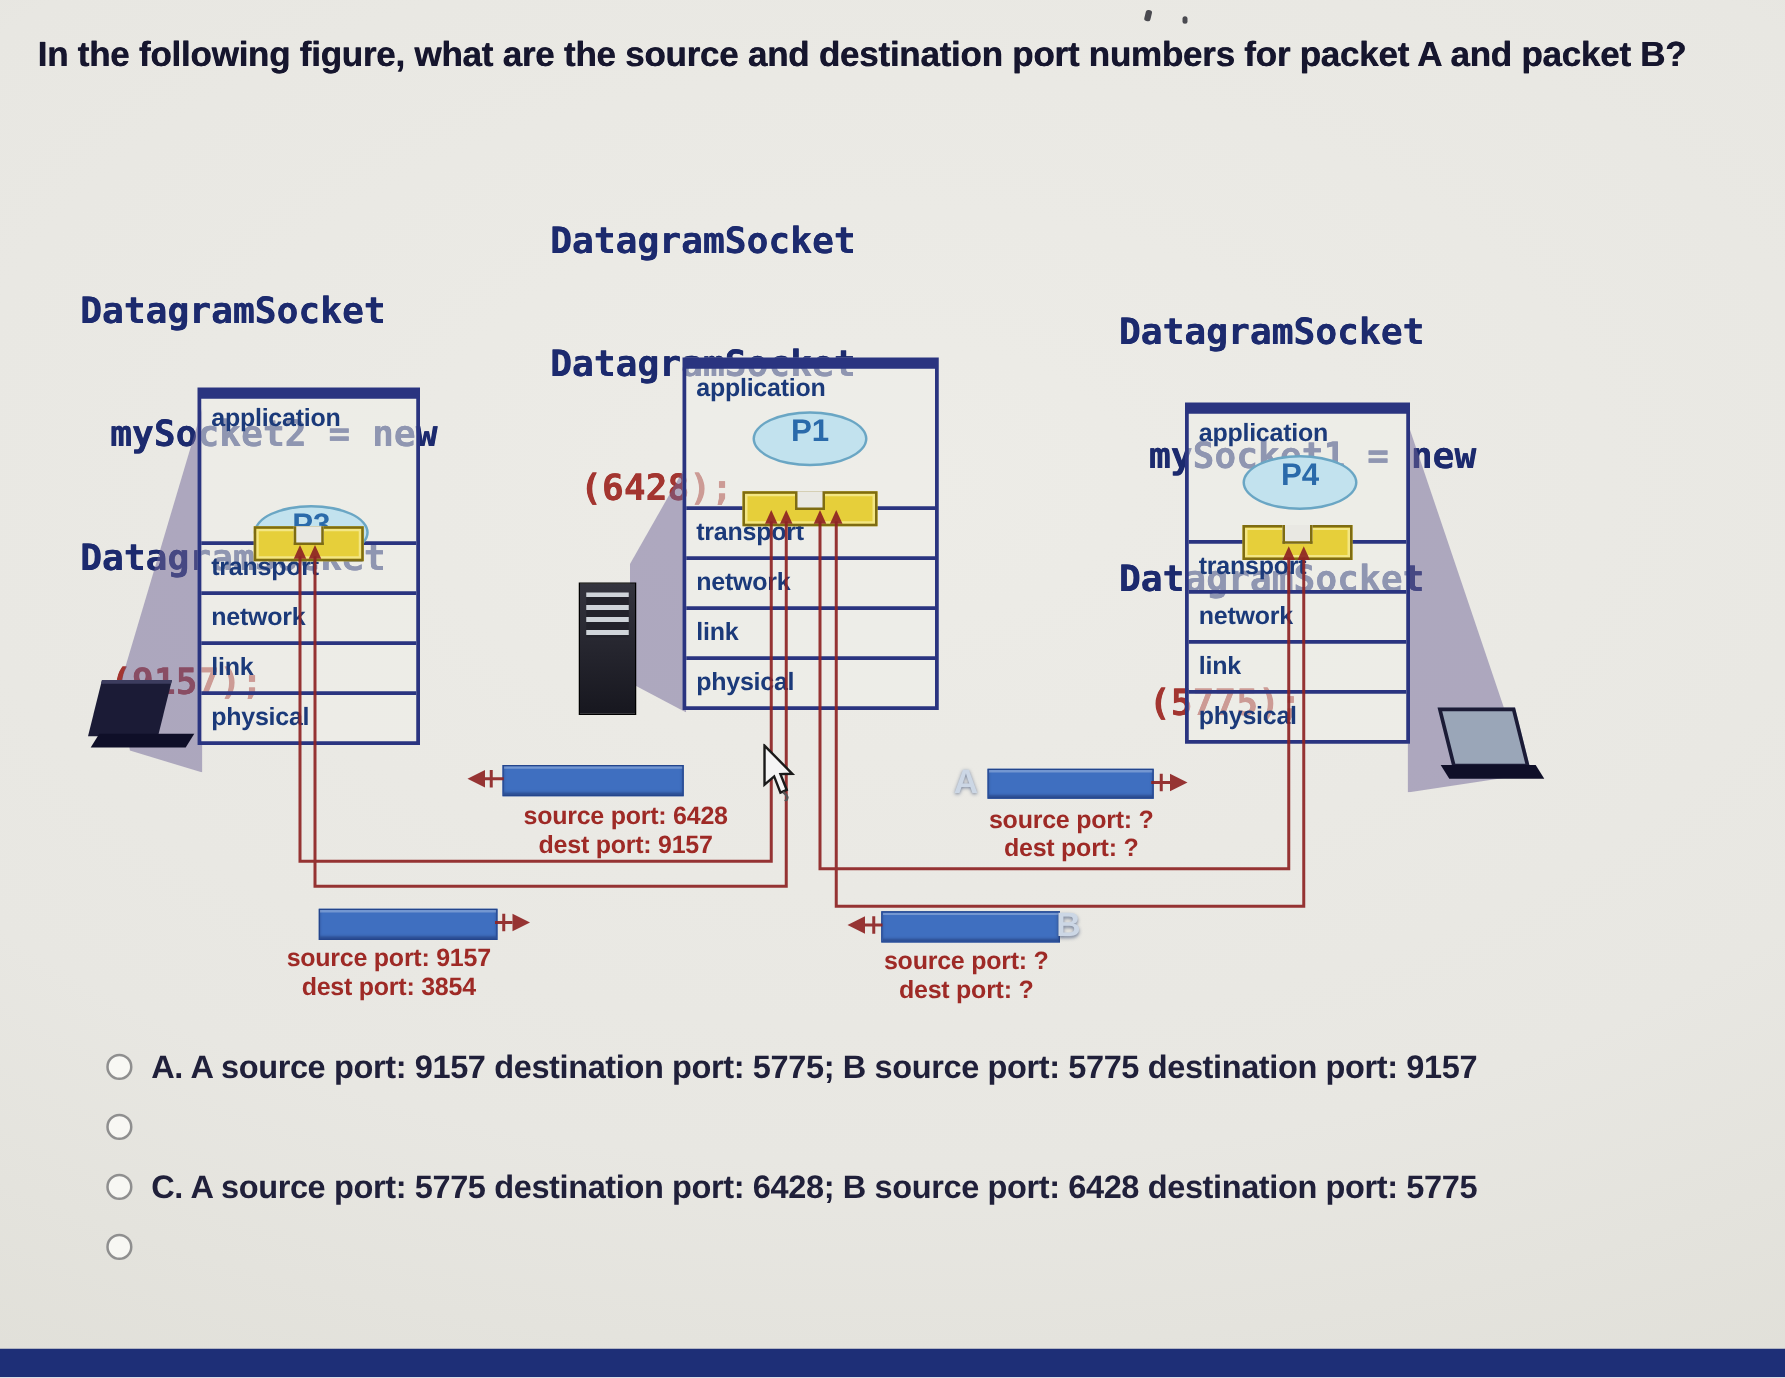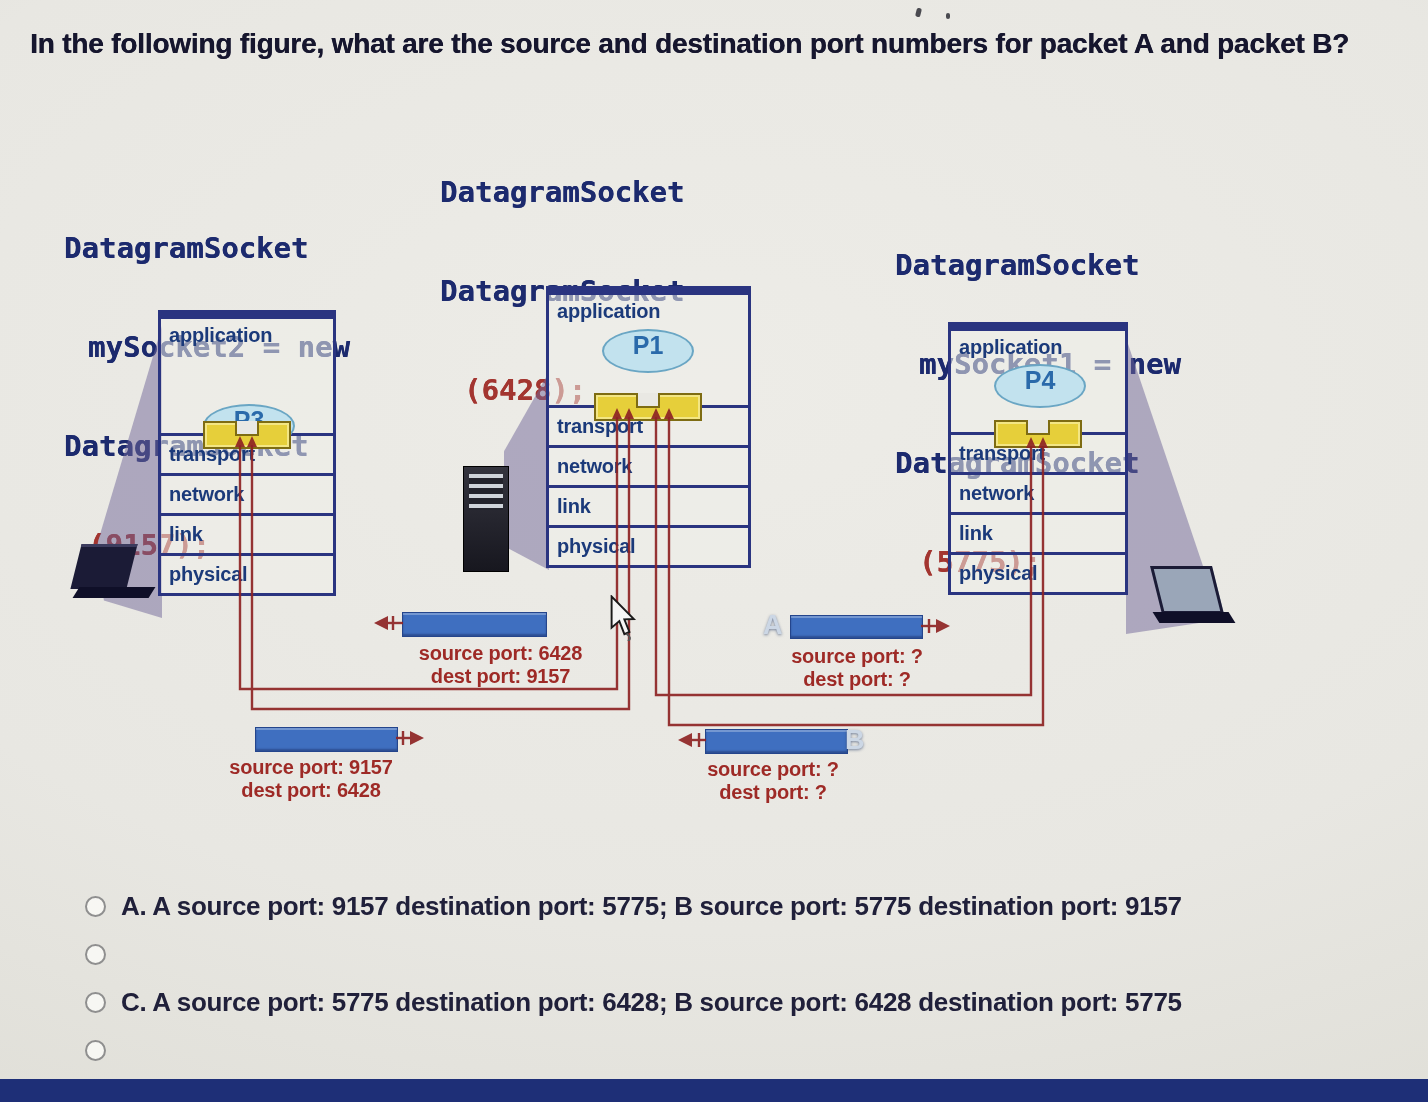--- a/index.html
+++ b/index.html
@@ -76,21 +76,21 @@
     position:absolute;color:#9e2a26;font-weight:700;font-size:20px;line-height:23px;
     text-align:center;z-index:4;letter-spacing:-0.2px;
   }
   .pkt-label{
     position:absolute;font-size:27px;font-weight:700;color:#ccd7e5;
     text-shadow:0 1px 3px rgba(50,70,110,.65);z-index:4;
   }
   
   .overlay{position:absolute;left:0;top:0;z-index:5;pointer-events:none;}
   
-  .options{position:absolute;left:85px;top:882px;width:1320px;z-index:6;}
+  .options{position:absolute;left:85px;top:829px;width:1320px;z-index:6;}
   .option{display:flex;align-items:center;gap:15px;height:48px;}
   .radio{
     width:21px;height:21px;border-radius:50%;flex:0 0 auto;
     border:2.5px solid #8f8f8f;background:rgba(250,250,247,.85);box-sizing:border-box;
   }
   .option-text{font-size:26px;font-weight:600;color:#20203a;letter-spacing:-0.3px;white-space:nowrap;}
   
   .bottom-bar{position:absolute;left:0;top:1079px;width:100%;height:23px;background:#1e2f77;z-index:7;}
   .speck{position:absolute;background:#4a4a50;border-radius:2px;z-index:7;}
 </style>
@@ -215,21 +215,21 @@
   <div class="cap" style="left:398px;top:642px;width:205px;">
     <div>source port: 6428</div>
     <div>dest port: 9157</div>
   </div>
   <div class="cap" style="left:772px;top:645px;width:170px;">
     <div>source port: ?</div>
     <div>dest port: ?</div>
   </div>
   <div class="cap" style="left:216px;top:756px;width:190px;">
     <div>source port: 9157</div>
-    <div>dest port: 6428</div>
+    <div>dest port: 3854</div>
   </div>
   <div class="cap" style="left:688px;top:758px;width:170px;">
     <div>source port: ?</div>
     <div>dest port: ?</div>
   </div>
 
   <svg class="overlay" width="1428" height="1102">
     <g stroke="#8e2424" stroke-width="2.4" fill="none" opacity="0.92">
 
       <polyline points="240,445 240,689 617,689 617,417"></polyline>

